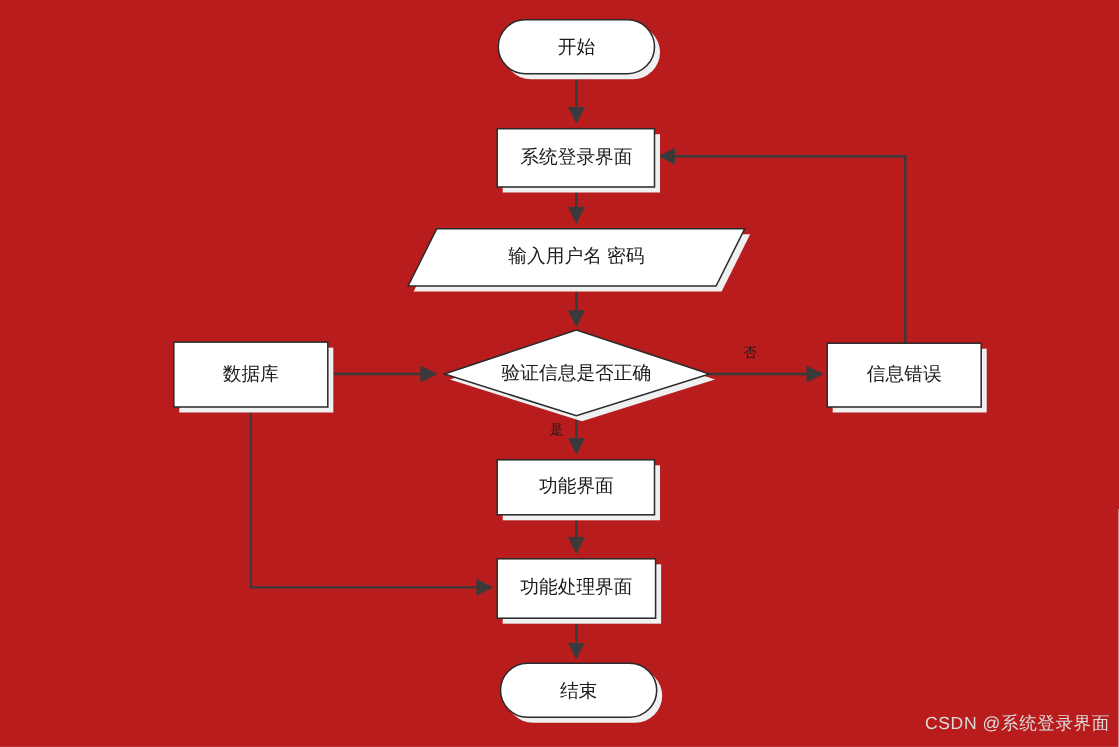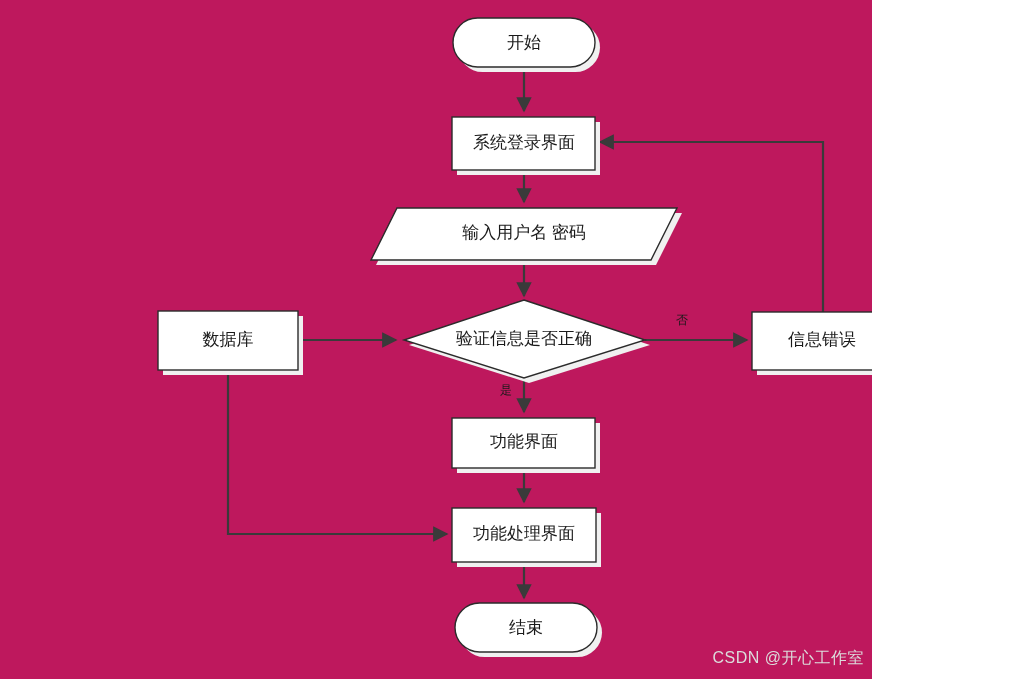--- a/index.html
+++ b/index.html
@@ -3,23 +3,23 @@
 <meta charset="utf-8">
 <title>Flowchart</title>
 <style>
   html, body {
     margin: 0;
     padding: 0;
     background: #ffffff;
   }
   #canvas {
     position: relative;
-    width: 872px;
+    width: 1017px;
     height: 679px;
-    background: #be185d;
+    background: #b91c1c;
     overflow: hidden;
     font-family: "Liberation Sans", "DejaVu Sans", sans-serif;
   }
   #flow-svg {
     position: absolute;
     left: 0;
     top: 0;
     width: 1017px;
     height: 679px;
   }
@@ -151,15 +151,15 @@
     <g>
       <rect class="node-shadow" x="460" y="608" width="142" height="49" rx="24.5" ry="24.5"></rect>
       <rect class="node-shape" x="455" y="603" width="142" height="49" rx="24.5" ry="24.5"></rect>
       <text class="node-label" x="526" y="629">结束</text>
     </g>
 
     <text class="edge-label" x="506" y="391">是</text>
     <text class="edge-label" x="682" y="321">否</text>
   </svg>
 
-  <div class="watermark-text">CSDN @开心工作室</div>
+  <div class="watermark-text">CSDN @系统登录界面</div>
 
 </div>
 
 </body></html>

